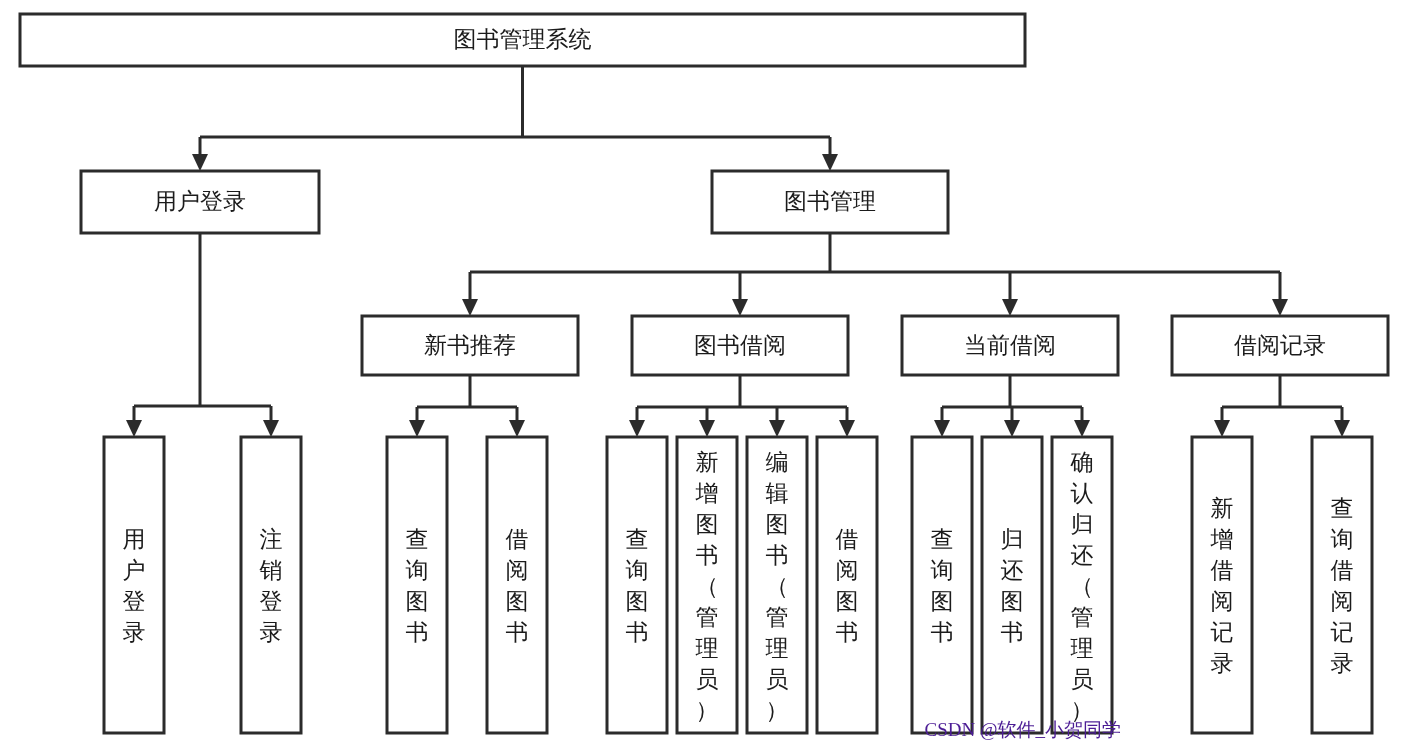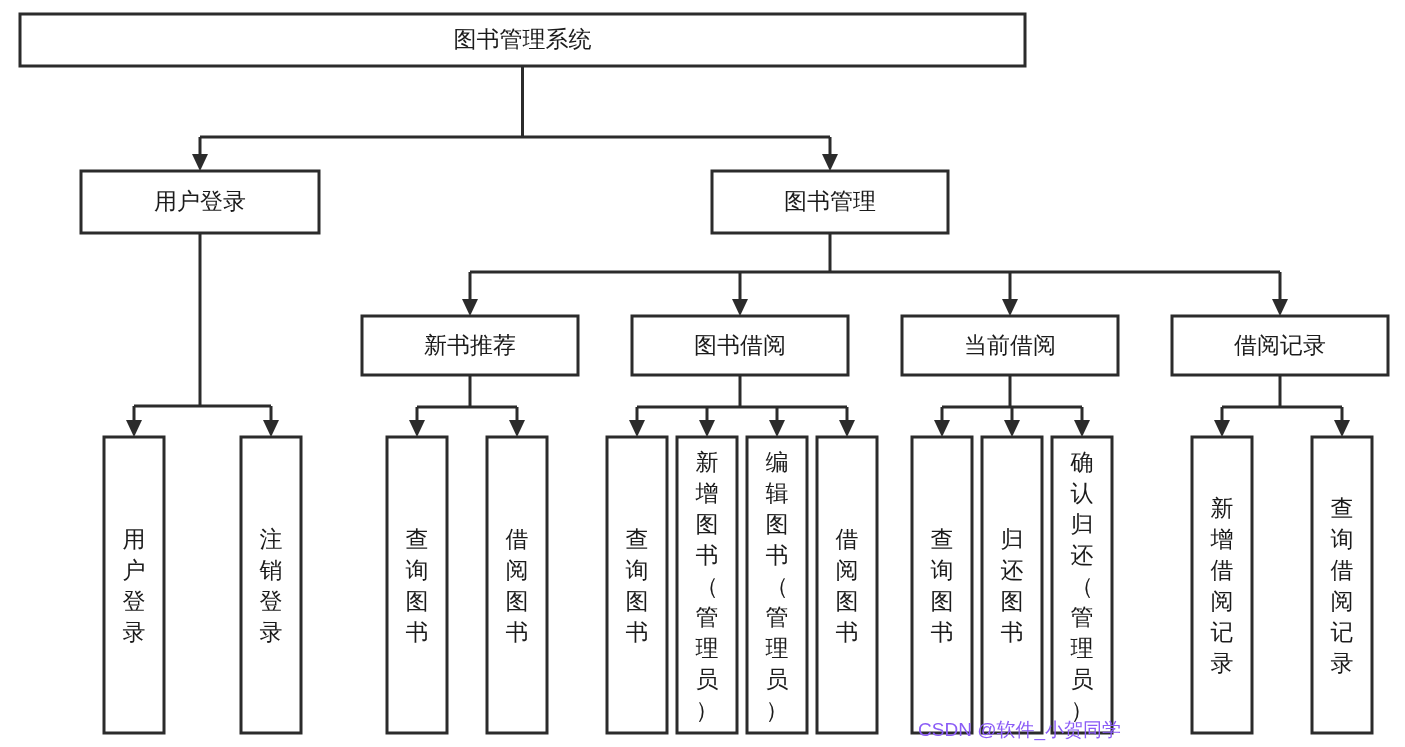--- a/index.html
+++ b/index.html
@@ -51,23 +51,23 @@
   .node-label-v {
     font-family: "Liberation Sans", "DejaVu Sans", sans-serif;
     font-size: 23px;
     fill: #1b1b1b;
     text-anchor: middle;
   }
   .watermark {
     position: absolute;
     right: 8px;
     bottom: 4px;
-    font-family: Liberation Sans, sans-serif;
+    font-family: Liberation Serif, serif;
     font-size: 19px;
-    color: #8b5cf6;
+    color: #4c1d95;
     white-space: nowrap;
     user-select: none;
   }
 </style>
 </head>
 <body>
 
 <div id="diagram-root">
   <svg class="flow" id="flow-svg" viewBox="0 0 1405 747">
       <g>

